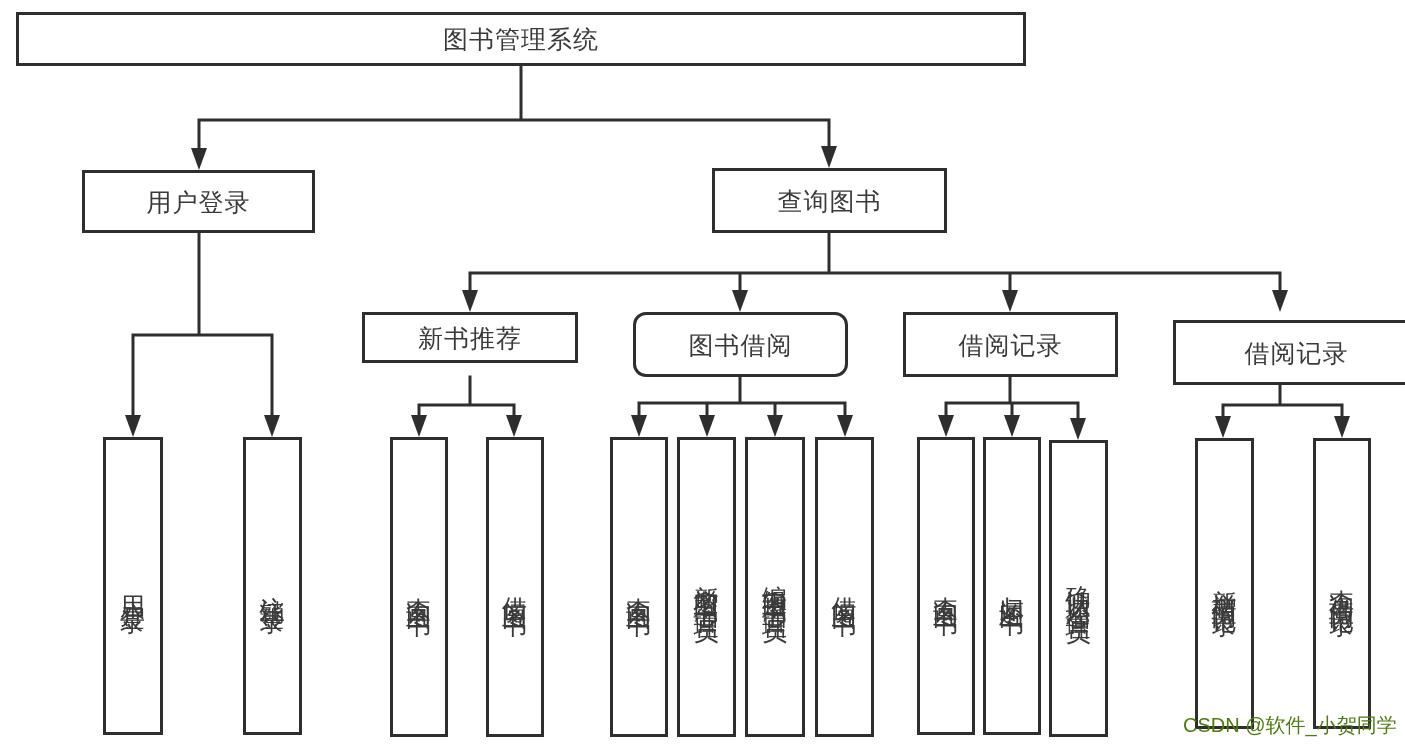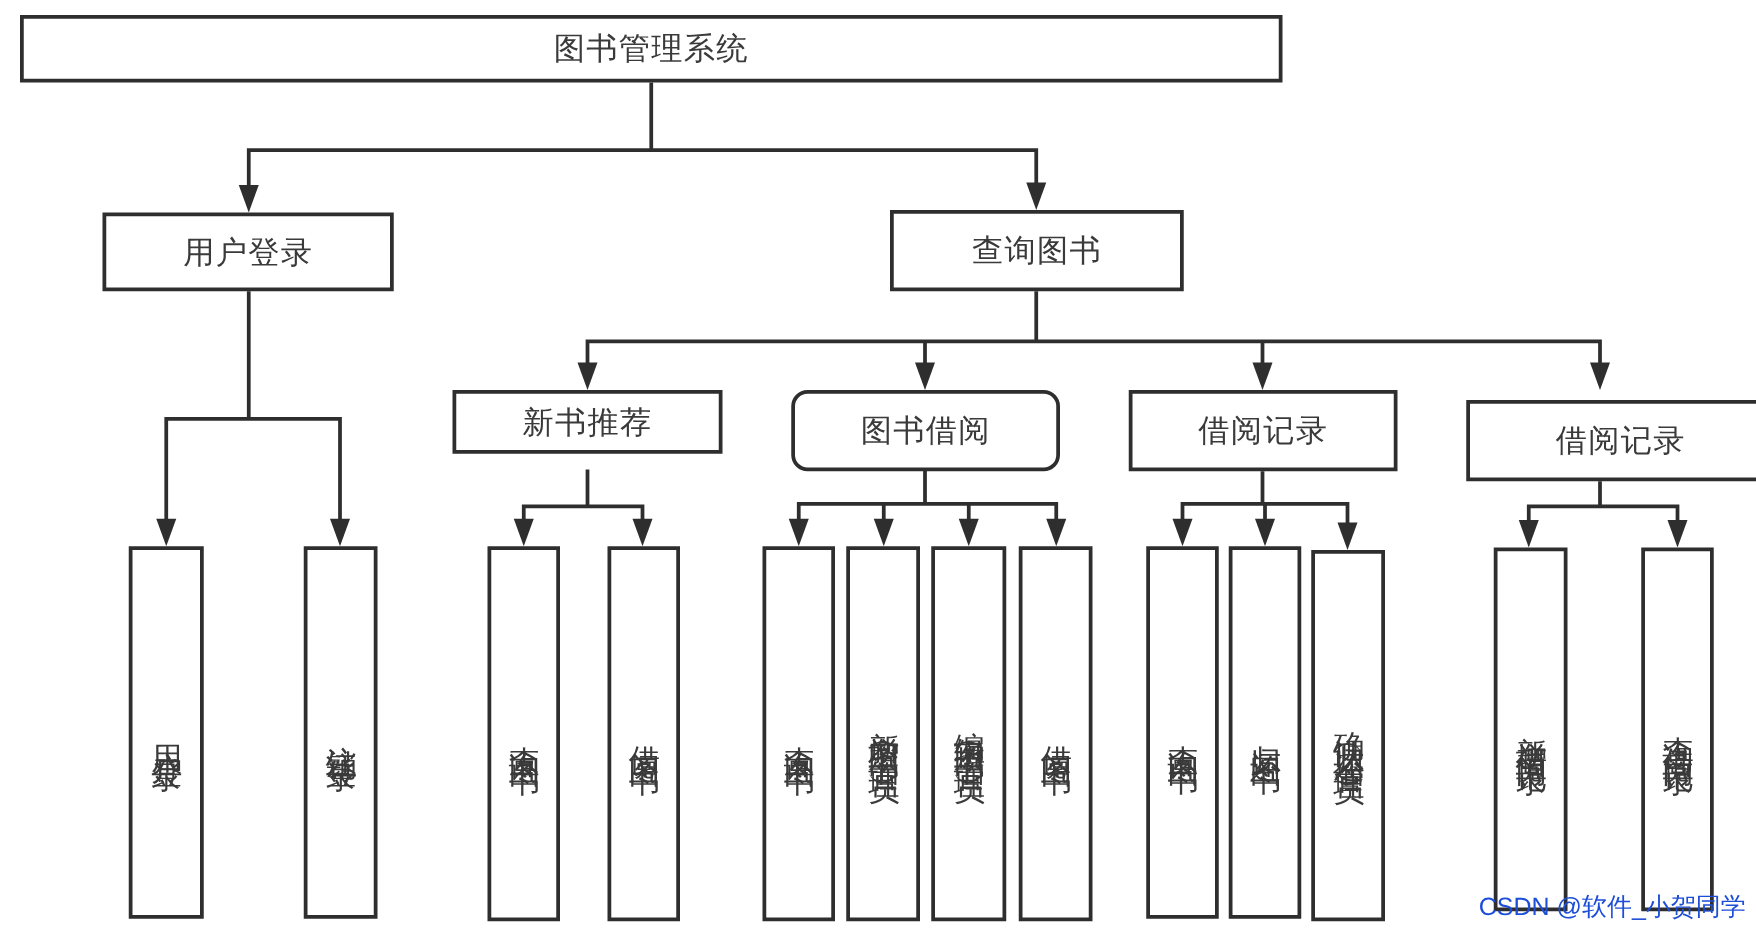--- a/index.html
+++ b/index.html
@@ -40,21 +40,21 @@
     font-size: 25px;
     letter-spacing: 5px;
     white-space: nowrap;
   }
   .watermark {
     position: absolute;
     left: 1183px;
     top: 712px;
     width: 215px;
     font-size: 20px;
-    color: #1d4ed8;
+    color: #4d7c0f;
     white-space: nowrap;
     z-index: 5;
   }
 </style>
 </head>
 <body>
 
 <div class="stage">
 
   <svg class="connectors" viewBox="0 0 1405 747" xmlns="http://www.w3.org/2000/svg">

